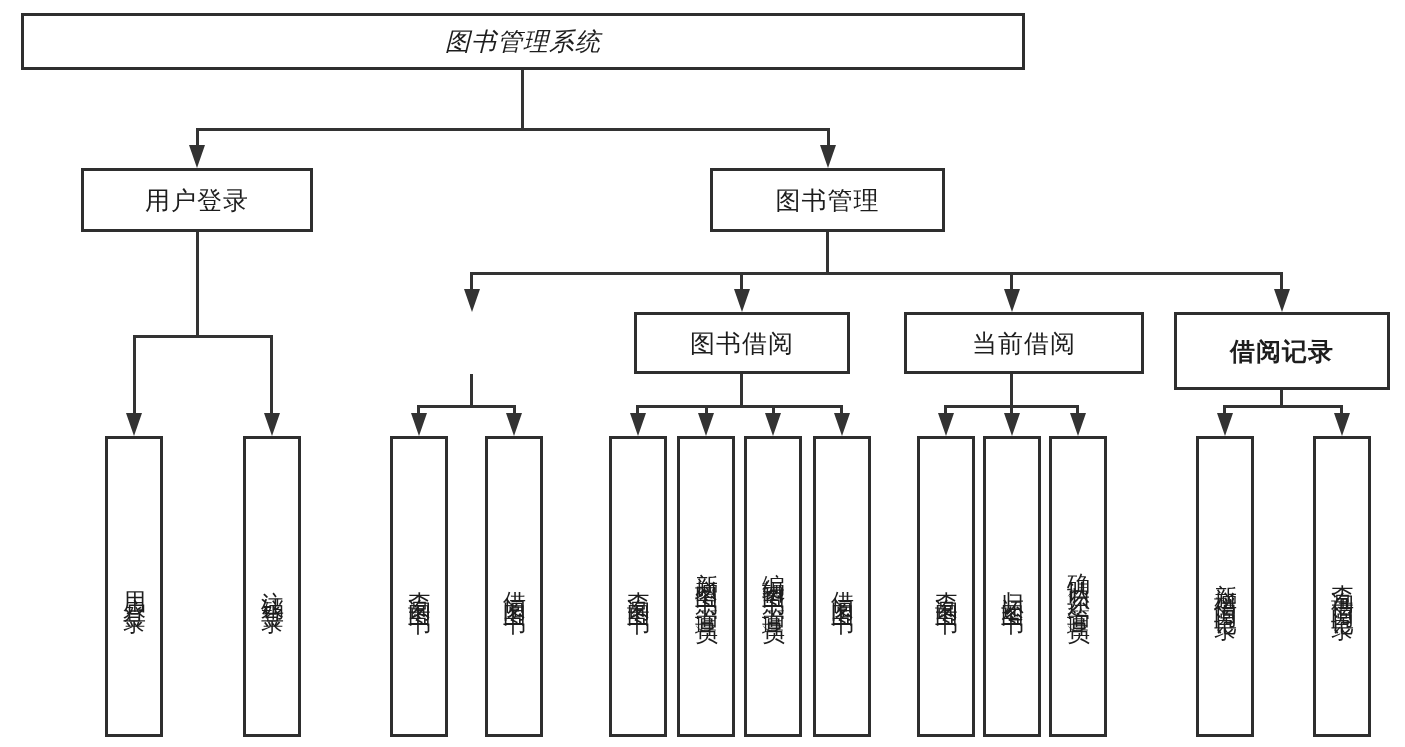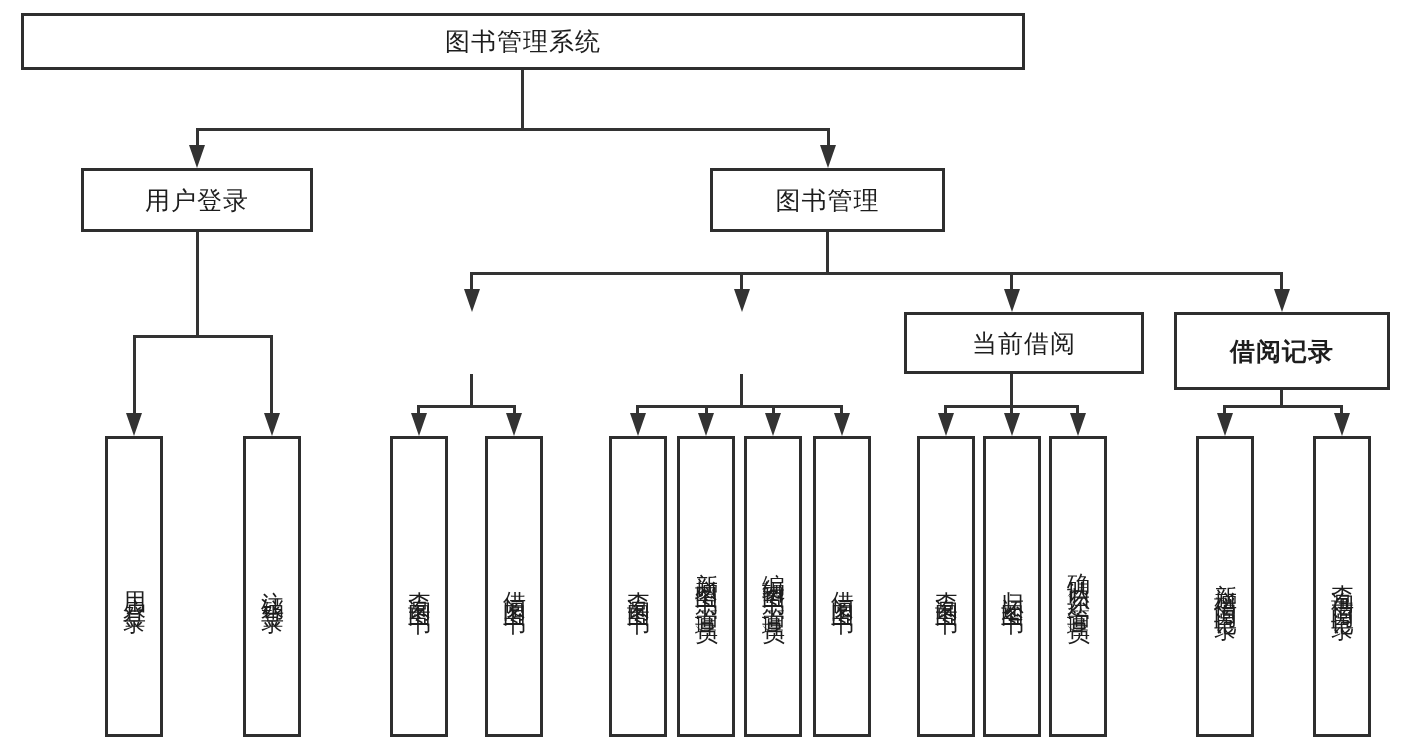--- a/index.html
+++ b/index.html
@@ -61,21 +61,21 @@
     letter-spacing: 0.5px;
     z-index: 5;
     white-space: nowrap;
   }
 </style>
 </head>
 <body>
 
 <div class="canvas">
 
-  <div class="box" style="left:21px;top:13px;width:1004px;height:57px;">图书管理系统</div>
+  <div class="box" style="left:21px;top:13px;width:1004px;height:57px;font-style:italic;">图书管理系统</div>
 
   <div class="vline" style="left:521px;top:70px;height:58px;"></div>
   <div class="hline" style="left:196px;top:128px;width:634px;"></div>
   <div class="vline" style="left:196px;top:128px;height:22px;"></div>
   <div class="arr" style="left:189px;top:145px;"></div>
   <div class="vline" style="left:827px;top:128px;height:22px;"></div>
   <div class="arr" style="left:820px;top:145px;"></div>
 
   <div class="box" style="left:81px;top:168px;width:232px;height:64px;">用户登录</div>
   <div class="box" style="left:710px;top:168px;width:235px;height:64px;">图书管理</div>
@@ -91,20 +91,21 @@
   <div class="hline" style="left:470px;top:272px;width:812px;"></div>
   <div class="vline" style="left:470px;top:272px;height:19px;"></div>
   <div class="arr" style="left:464px;top:289px;"></div>
   <div class="vline" style="left:740px;top:272px;height:19px;"></div>
   <div class="arr" style="left:734px;top:289px;"></div>
   <div class="vline" style="left:1010px;top:272px;height:19px;"></div>
   <div class="arr" style="left:1004px;top:289px;"></div>
   <div class="vline" style="left:1280px;top:272px;height:19px;"></div>
   <div class="arr" style="left:1274px;top:289px;"></div>
 
+  <div class="box" style="left:634px;top:312px;width:216px;height:62px;">图书借阅</div>
   <div class="box" style="left:904px;top:312px;width:240px;height:62px;">当前借阅</div>
   <div class="box" style="left:1174px;top:312px;width:216px;height:78px;font-weight:bold;">借阅记录</div>
 
   <div class="vline" style="left:470px;top:374px;height:31px;"></div>
   <div class="hline" style="left:417px;top:405px;width:98px;"></div>
   <div class="vline" style="left:417px;top:405px;height:12px;"></div>
   <div class="arr" style="left:411px;top:413px;"></div>
   <div class="vline" style="left:513px;top:405px;height:12px;"></div>
   <div class="arr" style="left:506px;top:413px;"></div>
 

